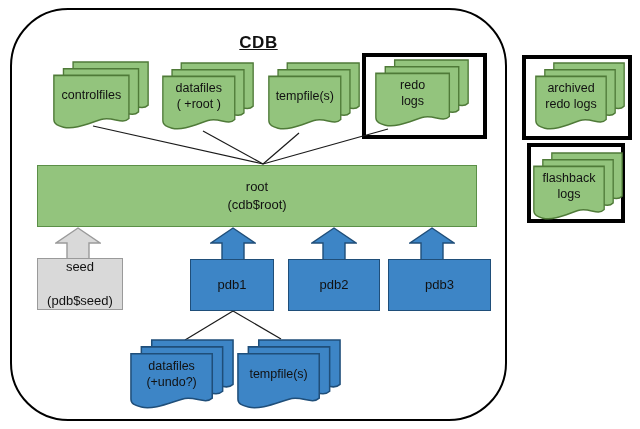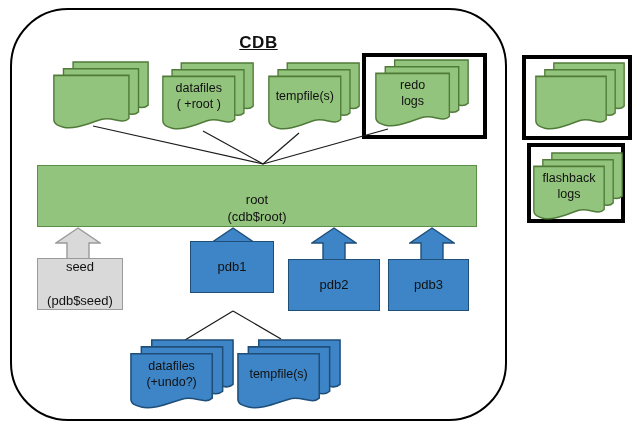--- a/index.html
+++ b/index.html
@@ -37,21 +37,21 @@
     position:absolute; left:0; top:20%; width:80%; height:60%;
     display:flex; flex-direction:column; align-items:center; justify-content:center;
     text-align:center; font-size:12.5px; line-height:1.25;
   }
 
   
   .node {
     display:flex; flex-direction:column; align-items:center; justify-content:center;
     text-align:center; font-size:13px; line-height:1.35;
   }
-  .root-node { background:var(--green-fill,#93c47d); border:1px solid var(--root-stroke,#5b8f47);justify-content:flex-end; }
+  .root-node { background:var(--green-fill,#93c47d); border:1px solid var(--root-stroke,#5b8f47); }
   .seed-node { background:var(--gray-fill,#d9d9d9); border:1px solid var(--gray-stroke,#9a9a9a);gap:16px; }
   .pdb-node  { background:var(--blue-fill,#3d85c6); border:1.5px solid var(--blue-stroke,#1f4e79); }
 
   
   .arrow svg { display:block; width:100%; height:100%; }
   .arrow polygon { stroke-width:1.4; stroke-linejoin:miter; }
   .arrow.gray polygon { fill:var(--gray-fill,#d9d9d9); stroke:var(--gray-stroke,#9a9a9a); }
   .arrow.blue polygon { fill:var(--blue-fill,#3d85c6); stroke:var(--blue-stroke,#1f4e79); }
 </style>
 </head>
@@ -73,20 +73,23 @@
 </svg>
 
 <div class="abs cdb-title">CDB</div>
 
 <div class="stack green abs" style="left:53px;top:61px;width:96px;height:70px">
   <svg viewBox="0 0 110 73" preserveAspectRatio="none" aria-hidden="true">
     <path class="sheet" d="M1,1 H87 V46 C79,53 68,43 55,47 C41,51 24,58 12,55 C6,53.5 1,52 1,47 Z" transform="translate(22,0)"></path>
     <path class="sheet" d="M1,1 H87 V46 C79,53 68,43 55,47 C41,51 24,58 12,55 C6,53.5 1,52 1,47 Z" transform="translate(11,7)"></path>
     <path class="sheet" d="M1,1 H87 V46 C79,53 68,43 55,47 C41,51 24,58 12,55 C6,53.5 1,52 1,47 Z" transform="translate(0,14)"></path>
   </svg>
+  <div class="stack-label">
+    <span>controlfiles</span>
+  </div>
 </div>
 
 <div class="stack green abs" style="left:162px;top:62px;width:92px;height:70px">
   <svg viewBox="0 0 110 73" preserveAspectRatio="none" aria-hidden="true">
     <path class="sheet" d="M1,1 H87 V46 C79,53 68,43 55,47 C41,51 24,58 12,55 C6,53.5 1,52 1,47 Z" transform="translate(22,0)"></path>
     <path class="sheet" d="M1,1 H87 V46 C79,53 68,43 55,47 C41,51 24,58 12,55 C6,53.5 1,52 1,47 Z" transform="translate(11,7)"></path>
     <path class="sheet" d="M1,1 H87 V46 C79,53 68,43 55,47 C41,51 24,58 12,55 C6,53.5 1,52 1,47 Z" transform="translate(0,14)"></path>
   </svg>
   <div class="stack-label">
     <span>datafiles</span>
@@ -140,27 +143,27 @@
 <div class="abs arrow blue" style="left:409px;top:227px;width:46px;height:33px">
   <svg viewBox="0 0 46 33" preserveAspectRatio="none" aria-hidden="true">
     <polygon points="23,1 45,16 34,16 34,33 12,33 12,16 1,16"></polygon>
   </svg>
 </div>
 
 <div class="abs node seed-node" style="left:37px;top:258px;width:86px;height:52px">
   <span>seed</span>
   <span>(pdb$seed)</span>
 </div>
-<div class="abs node pdb-node" style="left:190px;top:241px;width:84px;height:52px">
+<div class="abs node pdb-node" style="left:190px;top:259px;width:84px;height:52px">
   <span>pdb1</span>
 </div>
 <div class="abs node pdb-node" style="left:288px;top:259px;width:92px;height:52px">
   <span>pdb2</span>
 </div>
-<div class="abs node pdb-node" style="left:388px;top:259px;width:81px;height:52px">
+<div class="abs node pdb-node" style="left:388px;top:259px;width:103px;height:52px">
   <span>pdb3</span>
 </div>
 
 <div class="stack blue abs" style="left:130px;top:339px;width:104px;height:72px">
   <svg viewBox="0 0 110 73" preserveAspectRatio="none" aria-hidden="true">
     <path class="sheet" d="M1,1 H87 V46 C79,53 68,43 55,47 C41,51 24,58 12,55 C6,53.5 1,52 1,47 Z" transform="translate(22,0)"></path>
     <path class="sheet" d="M1,1 H87 V46 C79,53 68,43 55,47 C41,51 24,58 12,55 C6,53.5 1,52 1,47 Z" transform="translate(11,7)"></path>
     <path class="sheet" d="M1,1 H87 V46 C79,53 68,43 55,47 C41,51 24,58 12,55 C6,53.5 1,52 1,47 Z" transform="translate(0,14)"></path>
   </svg>
   <div class="stack-label">
@@ -179,20 +182,24 @@
     <span>tempfile(s)</span>
   </div>
 </div>
 
 <div class="stack green abs" style="left:535px;top:62px;width:90px;height:70px">
   <svg viewBox="0 0 110 73" preserveAspectRatio="none" aria-hidden="true">
     <path class="sheet" d="M1,1 H87 V46 C79,53 68,43 55,47 C41,51 24,58 12,55 C6,53.5 1,52 1,47 Z" transform="translate(22,0)"></path>
     <path class="sheet" d="M1,1 H87 V46 C79,53 68,43 55,47 C41,51 24,58 12,55 C6,53.5 1,52 1,47 Z" transform="translate(11,7)"></path>
     <path class="sheet" d="M1,1 H87 V46 C79,53 68,43 55,47 C41,51 24,58 12,55 C6,53.5 1,52 1,47 Z" transform="translate(0,14)"></path>
   </svg>
+  <div class="stack-label">
+    <span>archived</span>
+    <span>redo logs</span>
+  </div>
 </div>
 
 <div class="stack green abs" style="left:533px;top:152px;width:90px;height:70px">
   <svg viewBox="0 0 110 73" preserveAspectRatio="none" aria-hidden="true">
     <path class="sheet" d="M1,1 H87 V46 C79,53 68,43 55,47 C41,51 24,58 12,55 C6,53.5 1,52 1,47 Z" transform="translate(22,0)"></path>
     <path class="sheet" d="M1,1 H87 V46 C79,53 68,43 55,47 C41,51 24,58 12,55 C6,53.5 1,52 1,47 Z" transform="translate(11,7)"></path>
     <path class="sheet" d="M1,1 H87 V46 C79,53 68,43 55,47 C41,51 24,58 12,55 C6,53.5 1,52 1,47 Z" transform="translate(0,14)"></path>
   </svg>
   <div class="stack-label">
     <span>flashback</span>

